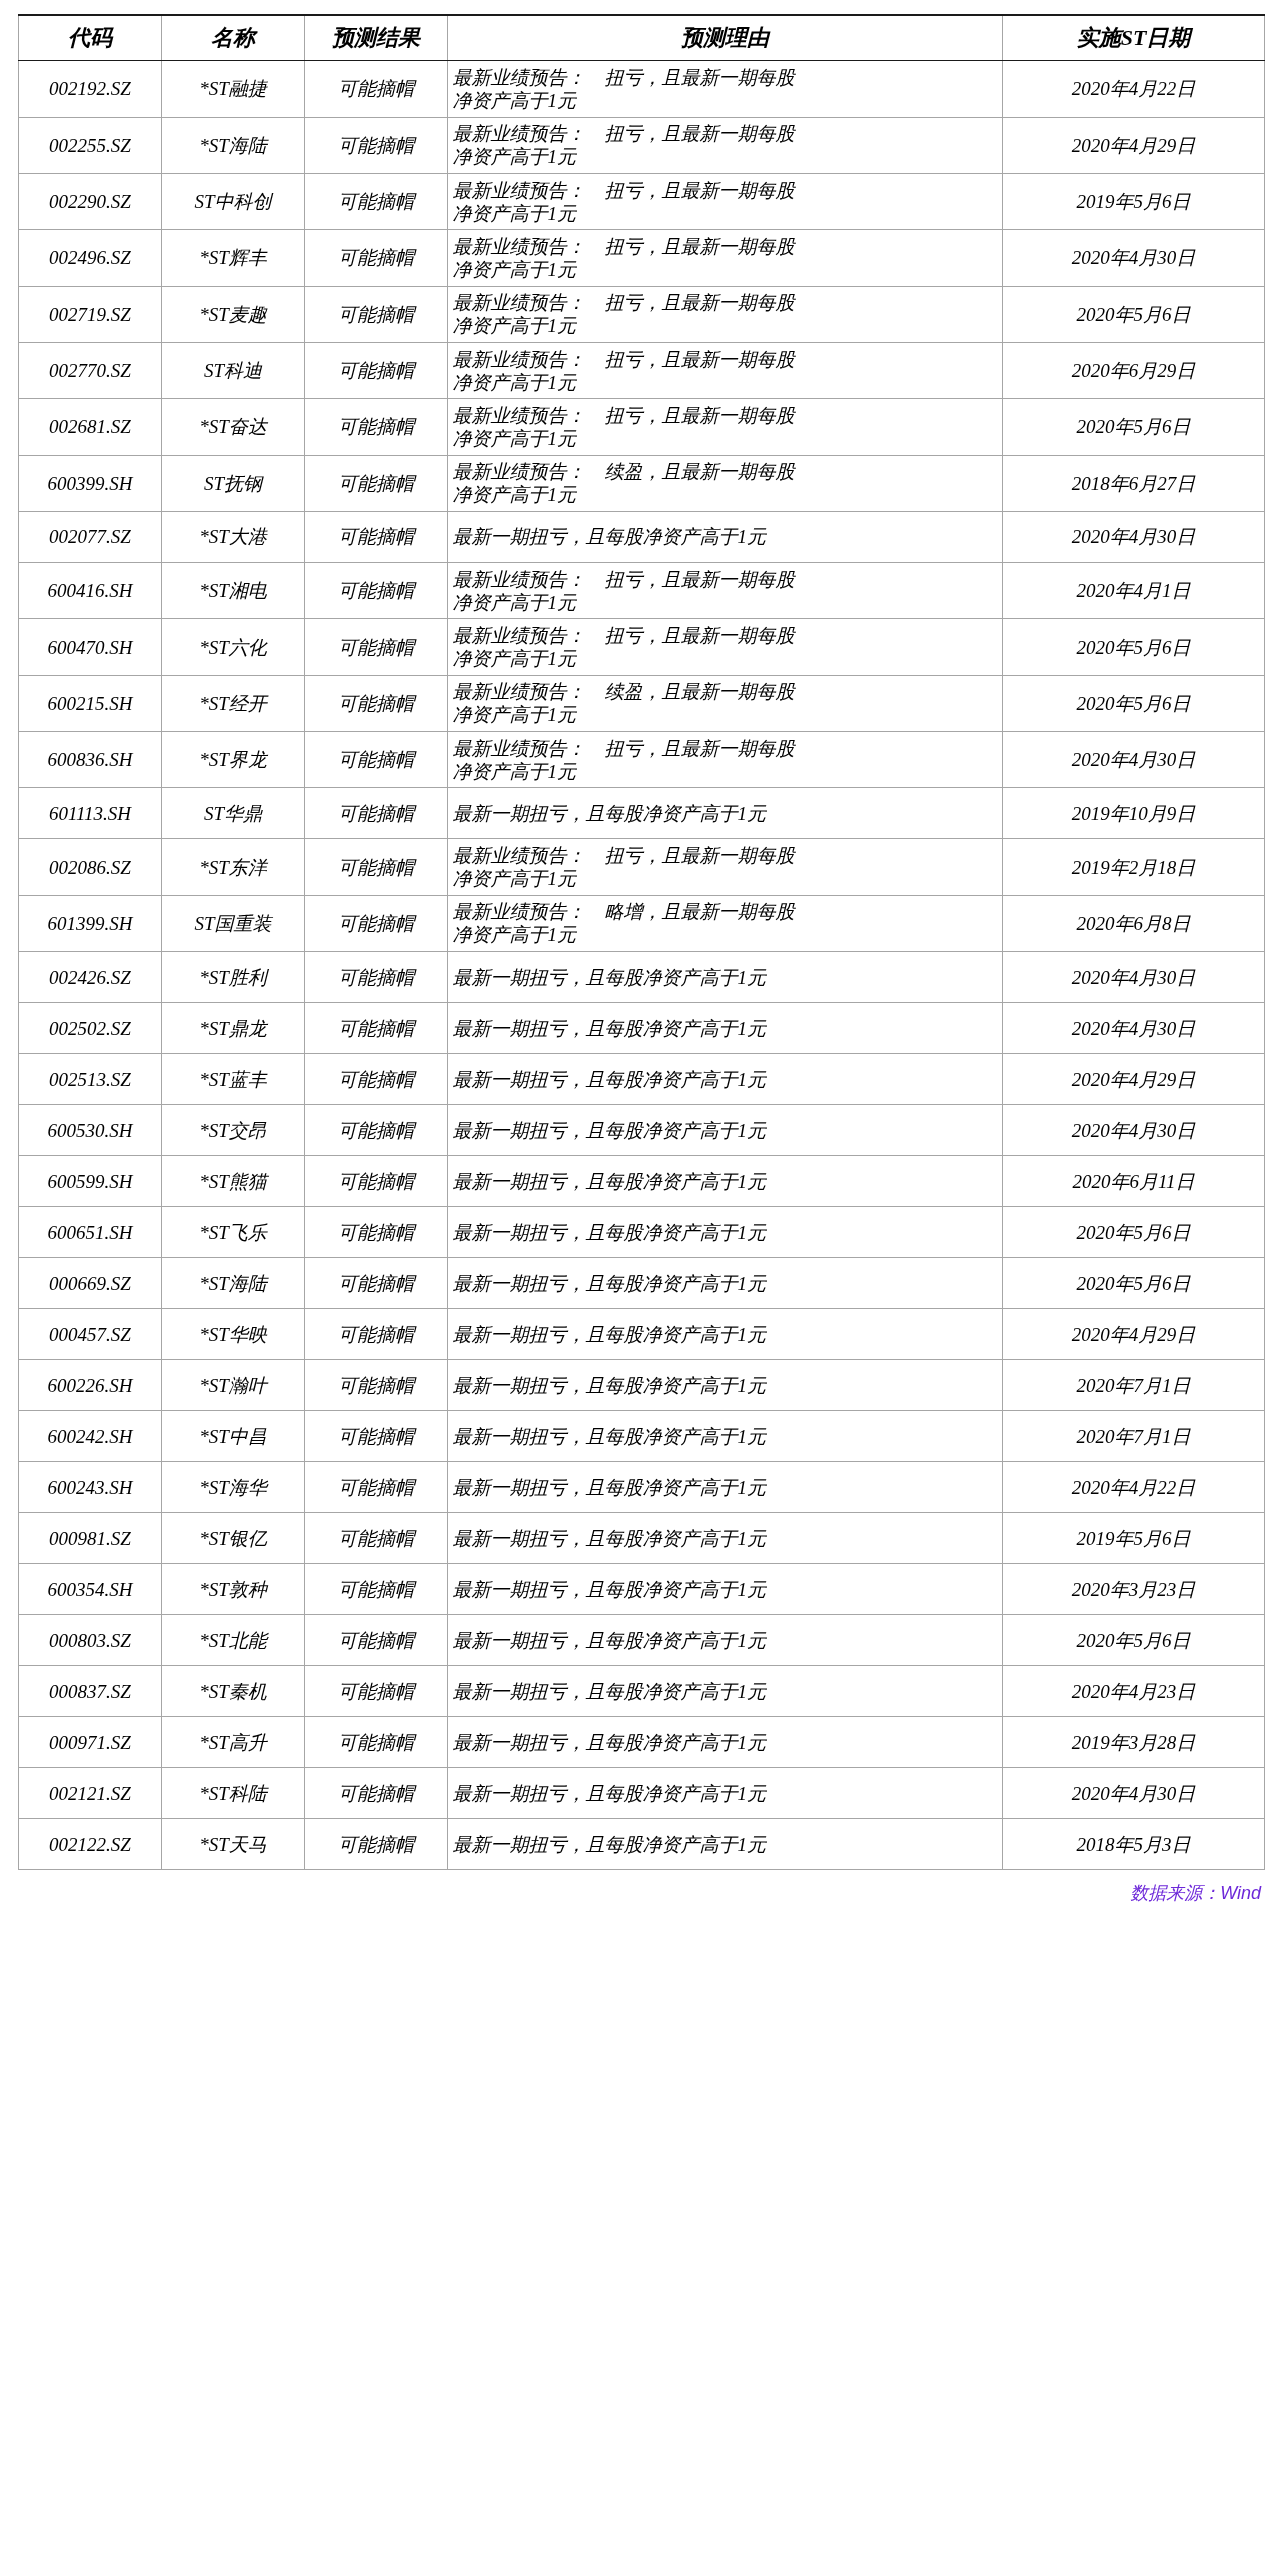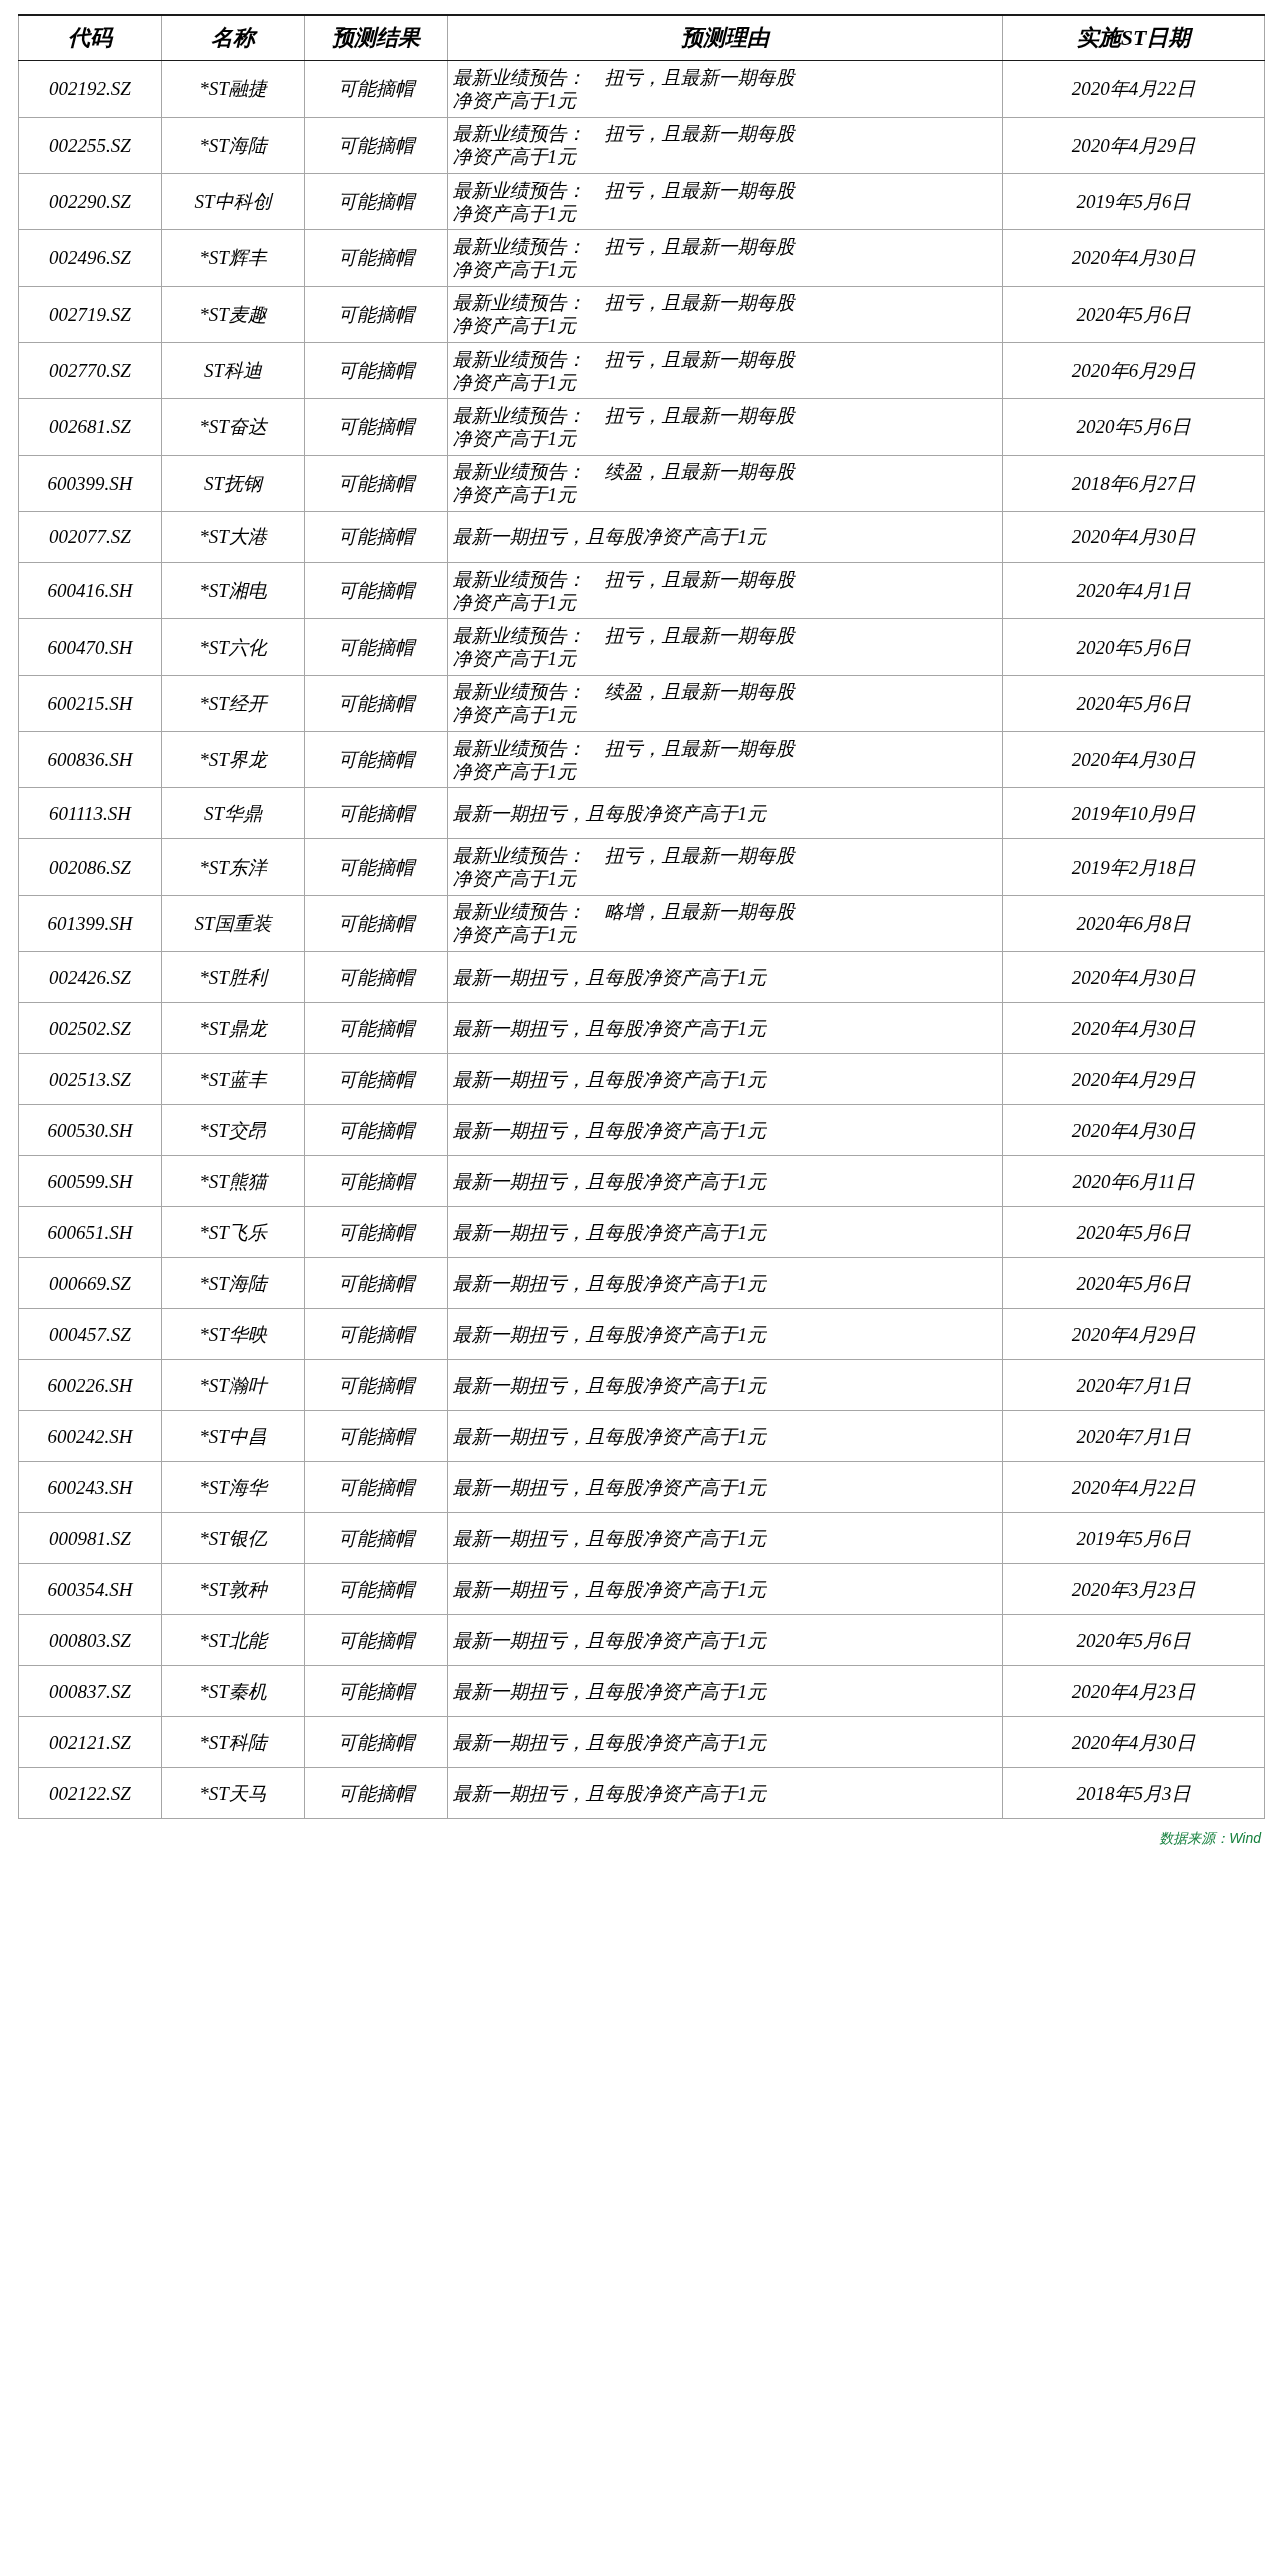--- a/index.html
+++ b/index.html
@@ -66,22 +66,22 @@
     white-space: nowrap;
   }
   td.reason.one-line {
     text-align: left;
     white-space: nowrap;
   }
   .source {
     width: 1246px;
     box-sizing: border-box;
     text-align: right;
-    font-size: 14px;
-    color: #15803d;
+    font-size: 18px;
+    color: #6d28d9;
     padding: 10.5px 3px 0 0;
     font-family: "Liberation Sans", sans-serif;
   }
   .code-cell { font-family: "Liberation Serif", serif; }
 </style>
 </head>
 <body>
 
 <div class="page">
   <table class="st-table">
@@ -355,20 +355,27 @@
           <td>2020年5月6日</td>
         </tr>
         <tr>
           <td class="code-cell">000837.SZ</td>
           <td>*ST秦机</td>
           <td>可能摘帽</td>
           <td class="reason one-line">最新一期扭亏，且每股净资产高于1元</td>
           <td>2020年4月23日</td>
         </tr>
         <tr>
+          <td class="code-cell">000971.SZ</td>
+          <td>*ST高升</td>
+          <td>可能摘帽</td>
+          <td class="reason one-line">最新一期扭亏，且每股净资产高于1元</td>
+          <td>2019年3月28日</td>
+        </tr>
+        <tr>
           <td class="code-cell">002121.SZ</td>
           <td>*ST科陆</td>
           <td>可能摘帽</td>
           <td class="reason one-line">最新一期扭亏，且每股净资产高于1元</td>
           <td>2020年4月30日</td>
         </tr>
         <tr>
           <td class="code-cell">002122.SZ</td>
           <td>*ST天马</td>
           <td>可能摘帽</td>

